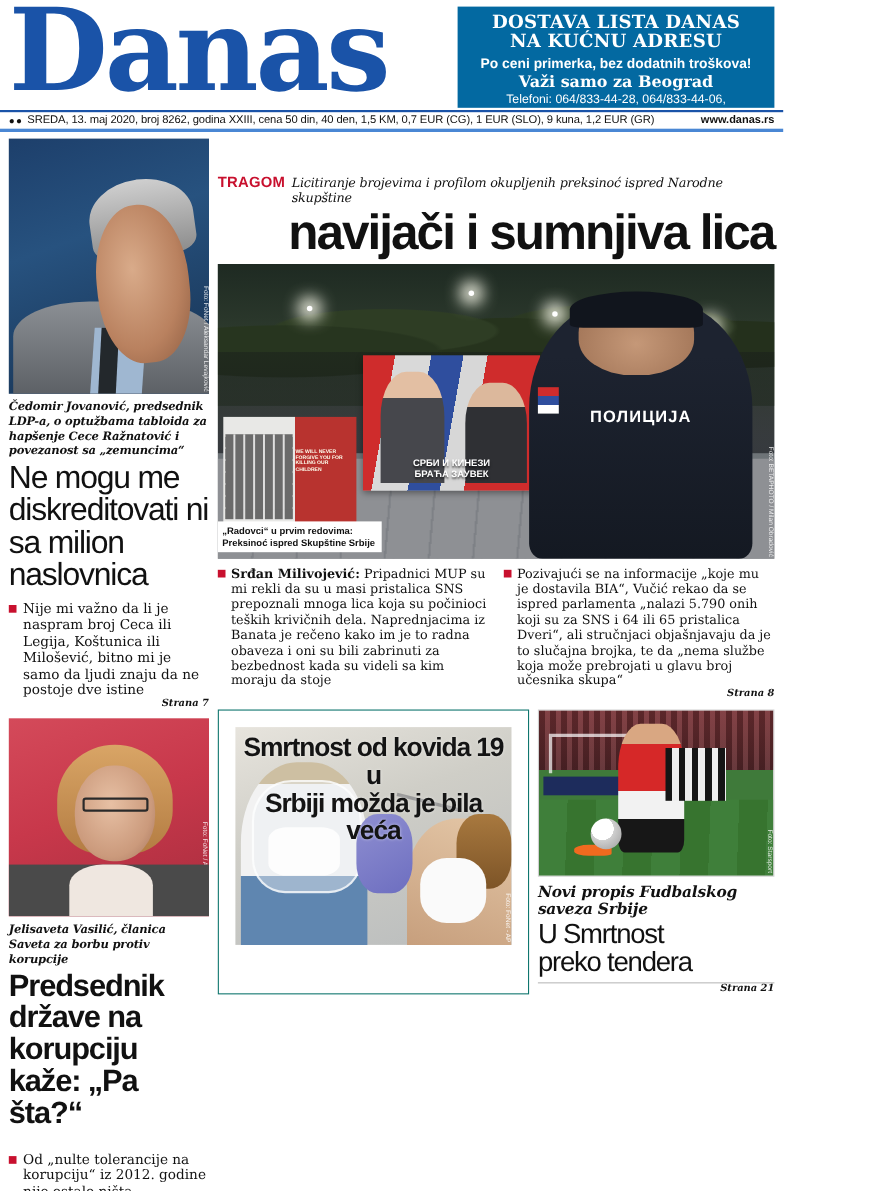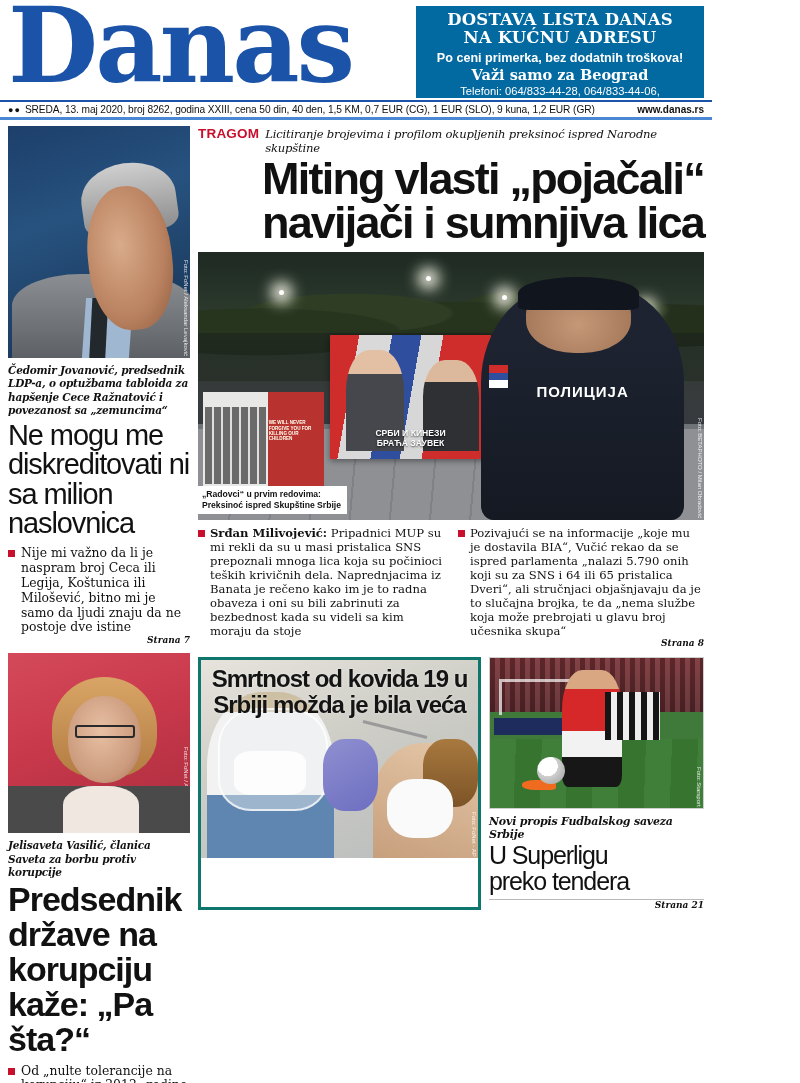--- a/index.html
+++ b/index.html
@@ -74,29 +74,30 @@
     content:""; position:absolute; left:0; top:4px;
     width:7px; height:7px; background:#c8102e;
   }
   .strana {
     font-family:"DejaVu Serif", serif; font-style:italic; font-weight:700;
     font-size:9px; text-align:right; display:block;
   }
   .rule-thin { border-top:1px solid #b9b9b9; margin-top:3px; }
 
   .lead-head2 {
-    font-weight:700; font-size:34px; line-height:1.03;
-    letter-spacing:-1px; margin:2px 0 6px 0;
+    font-weight:700; font-size:28px; line-height:1.03;
+    letter-spacing:-1px; margin:2px 0 20px 0;
   }
 
   
   .tragom-line { display:flex; align-items:baseline; gap:6px; margin-bottom:1px; }
   .tragom {
     color:#c8102e; font-weight:700; font-size:13.5px; letter-spacing:.2px;
     font-family:"Liberation Sans", sans-serif;
+    margin-top:32px;
   }
   .tragom-sub {
     font-family:"DejaVu Serif", serif; font-style:italic; font-size:11.6px;
     letter-spacing:-.2px;
   }
   .mainhead {
     font-weight:700; font-size:45px; line-height:.98; letter-spacing:-1.8px;
     text-align:right; margin:2px 0 7px 0;
   }
   .mainhead .l2 { display:block; }
@@ -137,39 +138,39 @@
     font-weight:400; font-size:31px; line-height:1.02; letter-spacing:-1.3px;
     margin-top:2px;
   }
   .fokus-strana {
     position:absolute; right:10px; bottom:3px;
     font-family:"DejaVu Serif", serif; font-style:italic; font-weight:700; font-size:8.2px;
   }
 
   
   .bottom-row { display:flex; gap:8px; margin-top:8px; }
-  .bt-left { flex:1 1 auto; border:3px solid #0f766e; padding:0; }
+  .bt-left { flex:1 1 auto; border:1px solid #0f766e; padding:15px; }
   .bt-right { width:215px; flex:0 0 215px; }
 
   .covid-photo { position:relative; width:100%; height:198px; overflow:hidden; }
   .covid-head {
     position:absolute; left:0; right:0; top:6px; text-align:center;
     font-weight:700; font-size:24px; line-height:1.06; letter-spacing:-1px; color:#141414;
     text-shadow:0 0 3px rgba(255,255,255,.55);
   }
   .covid-cap {
     position:absolute; left:0; bottom:6px; background:#fff; padding:3px 6px;
     font-family:"DejaVu Serif", serif; font-size:10.8px; line-height:1.2; max-width:81%;
   }
   .covid-cap .strana { display:inline; margin-left:8px; font-size:8.6px; }
 
   .sport-photo { position:relative; width:100%; height:152px; overflow:hidden; border:1px solid #cfcfcf;}
   .sport-kicker {
     font-family:"DejaVu Serif", serif; font-style:italic; font-weight:700;
-    font-size:11px; margin:6px 0 2px 0; letter-spacing:-.2px;
+    font-size:14px; margin:6px 0 2px 0; letter-spacing:-.2px;
   }
   .sport-head { font-weight:400; font-size:25px; line-height:1.03; letter-spacing:-1.1px; }
   .sport-rule { border-top:1px solid #b9b9b9; margin-top:4px; }
 
   
   .ph-jov { background:linear-gradient(160deg,#1d3f6b 0%,#27527f 38%,#16304f 100%); }
   .ph-jov .face {
     position:absolute; left:44%; top:26%; width:46%; height:62%;
     background:radial-gradient(ellipse at 40% 40%, #d9ab8a 0%, #b9815f 60%, #8a5a3f 100%);
     border-radius:48% 48% 45% 45%; transform:rotate(-6deg);
@@ -416,21 +417,20 @@
     </div>
 
     <div class="col-main">
 
       <div class="tragom-line">
         <span class="tragom">TRAGOM</span>
         <span class="tragom-sub">Licitiranje brojevima i profilom okupljenih preksinoć ispred Narodne skupštine</span>
       </div>
 
       <div class="mainhead">
-        <span class="l1">Miting vlasti „pojačali“</span>
         <span class="l2">navijači i sumnjiva lica</span>
       </div>
 
       <div class="mainphoto ph-main">
         <div class="sky"></div>
         <div class="trees"></div>
         <div class="lamp" style="left:16%; top:14%;"></div>
         <div class="lamp" style="left:45%; top:9%;"></div>
         <div class="lamp" style="left:60%; top:16%;"></div>
         <div class="lamp" style="left:88%; top:20%;"></div>
@@ -511,21 +511,21 @@
             <div class="p-red"></div>
             <div class="p-black">
               <div class="stripe"></div>
             </div>
             <div class="boot"></div>
             <div class="ball"></div>
             <span class="credit">Foto: Starsport</span>
           </div>
           <div class="sport-kicker">Novi propis Fudbalskog saveza Srbije</div>
           <div class="sport-head">
-            <div>U Superligu</div>
+            <div>U Smrtnost</div>
             <div>preko tendera</div>
           </div>
           <div class="sport-rule"></div>
           <span class="strana">Strana 21</span>
         </div>
 
       </div>
     </div>
   </div>
 </div>

